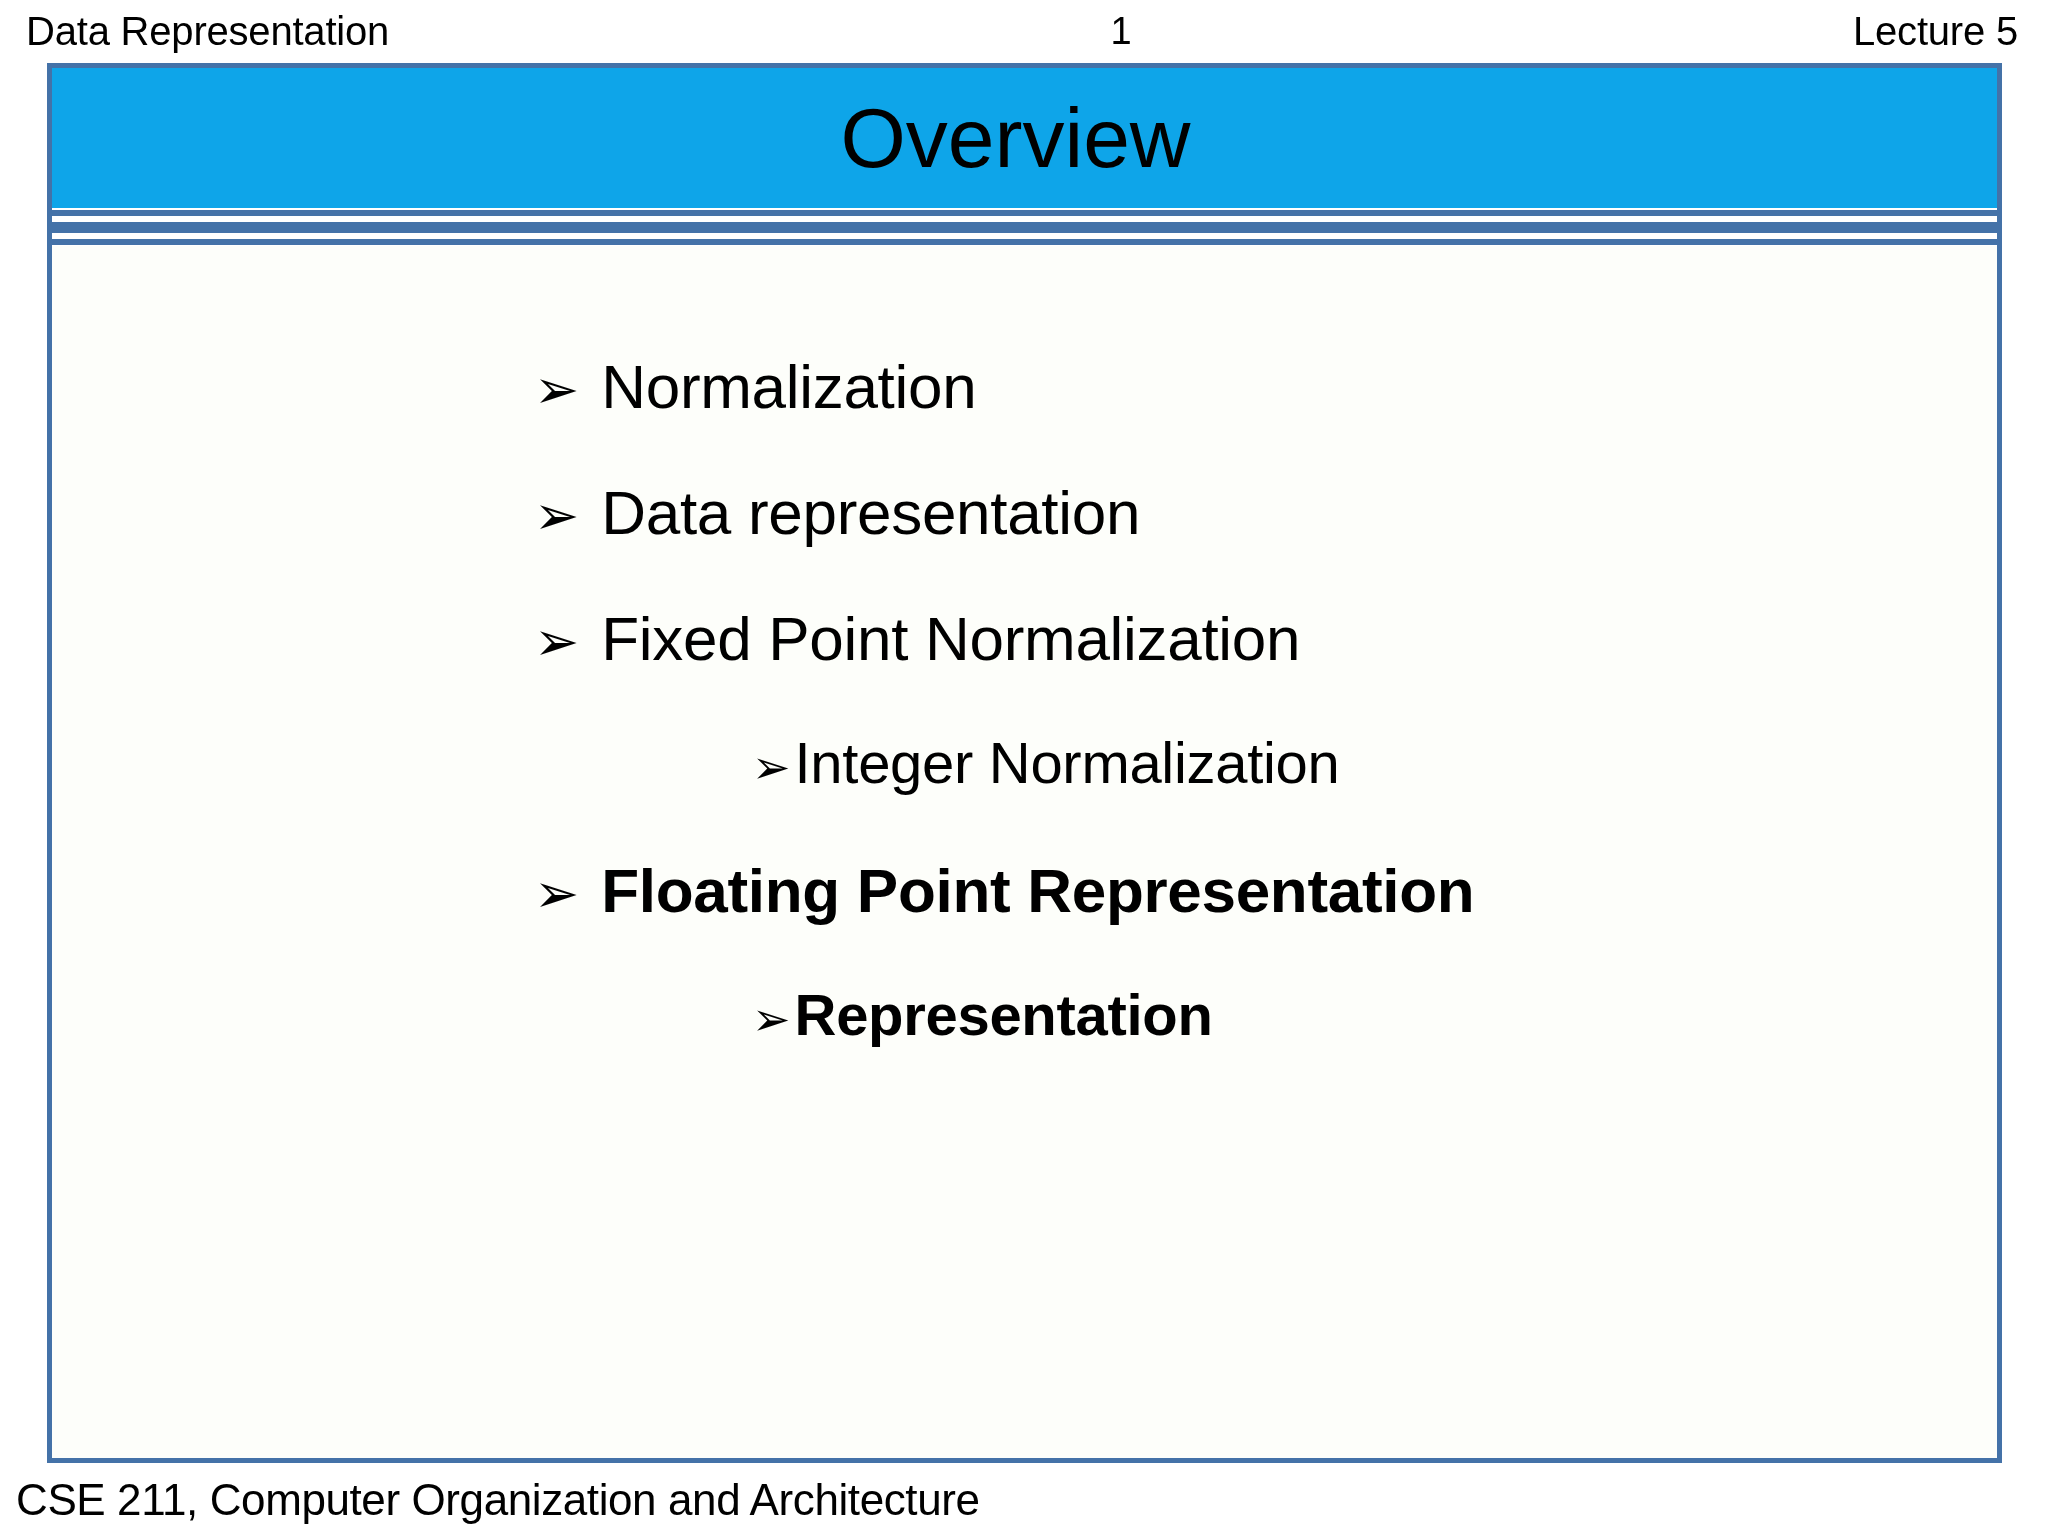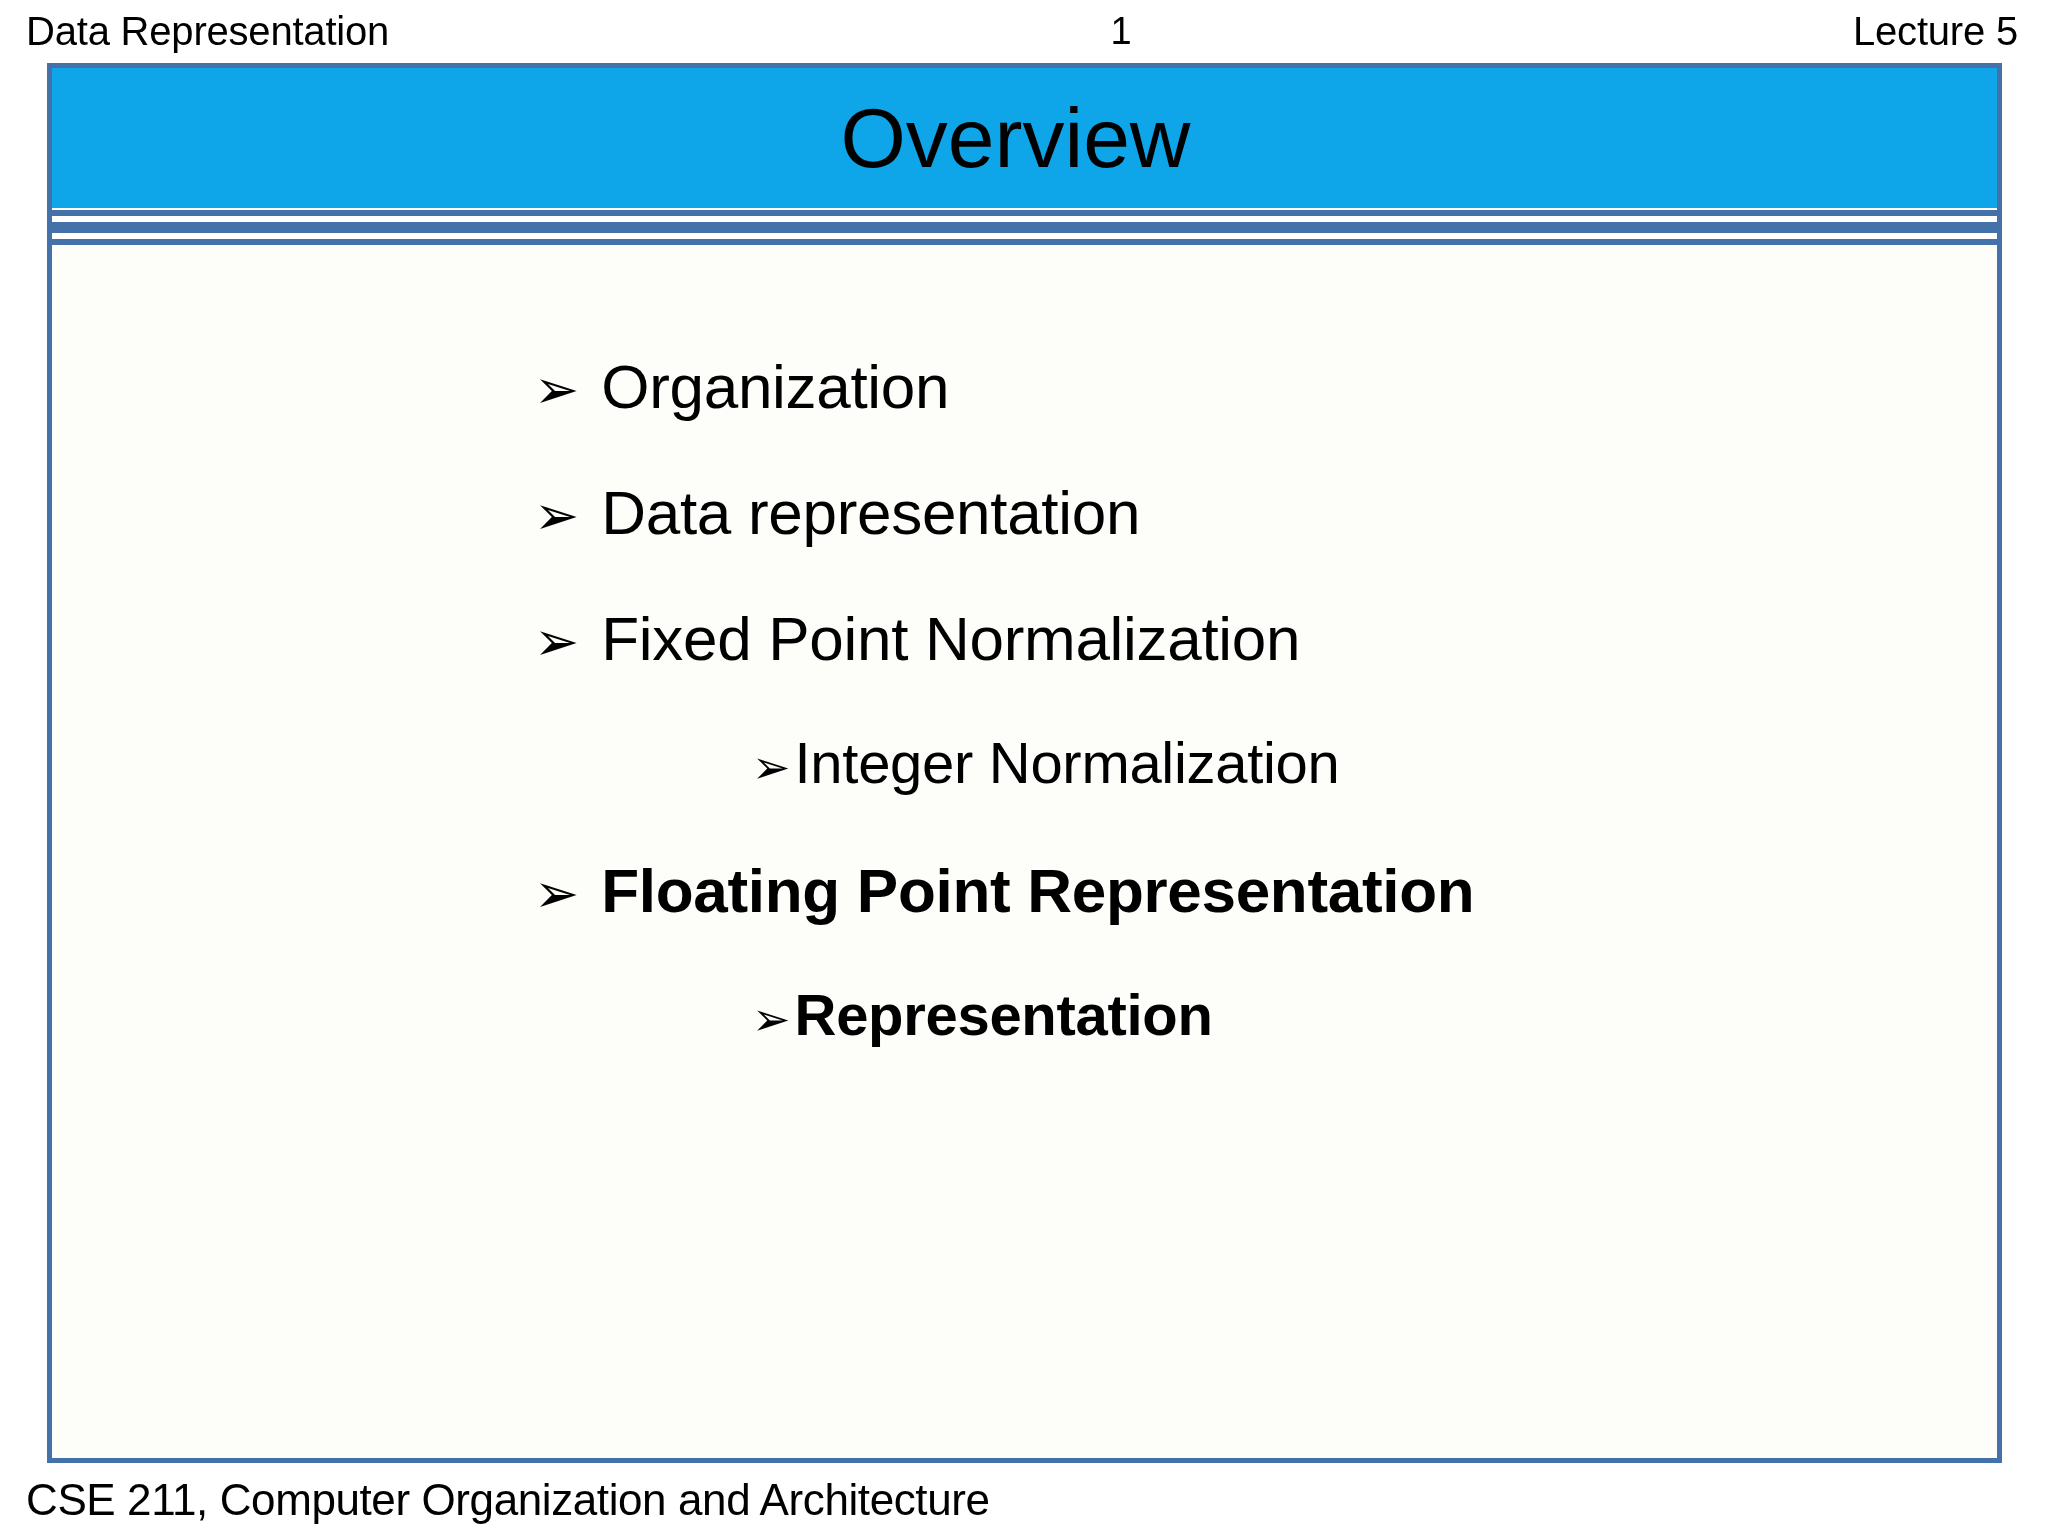--- a/index.html
+++ b/index.html
@@ -150,21 +150,21 @@
   .footer-bar {
     position: absolute;
     left: 0;
     bottom: 0;
     width: 2048px;
     height: 72px;
     display: flex;
     align-items: center;
     justify-content: space-between;
     box-sizing: border-box;
-    padding: 0 28px 0 26px;
+    padding: 0 28px 0 16px;
   }
   .footer-left, .footer-right {
     font-size: 44px;
     line-height: 1;
     white-space: nowrap;
     letter-spacing: -0.4px;
   }
 </style>
 </head>
 <body>
@@ -184,21 +184,21 @@
   <div class="divider">
     <div class="rule rule-thin-top"></div>
     <div class="rule rule-thick"></div>
     <div class="rule rule-thin-bot"></div>
   </div>
 
   <div class="content-area">
     <ul class="bullet-list" id="bullet-list">
         <li class="bullet-row level-1">
           <span class="arrow-glyph">➢</span>
-          <span class="bullet-text">Organization</span>
+          <span class="bullet-text">Normalization</span>
         </li>
         <li class="bullet-row level-1">
           <span class="arrow-glyph">➢</span>
           <span class="bullet-text">Data representation</span>
         </li>
         <li class="bullet-row level-1">
           <span class="arrow-glyph">➢</span>
           <span class="bullet-text">Fixed Point Normalization</span>
         </li>
         <li class="bullet-row level-2">

